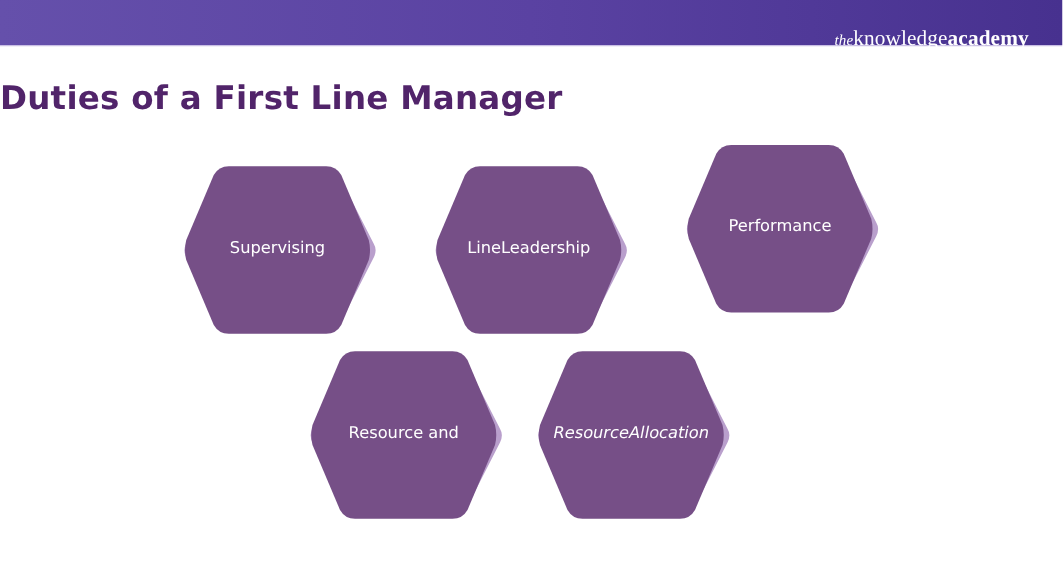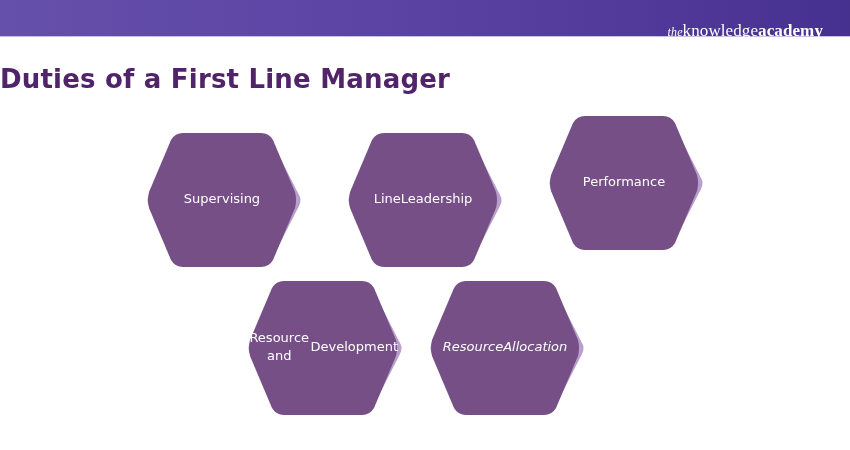--- a/index.html
+++ b/index.html
@@ -84,21 +84,20 @@
   </div>
 </div>
 
 <div class="hex" style="left:248px; top:281px;">
   <svg width="155" height="139" viewBox="0 0 155 139">
     <path d="M40 4 L114 4 Q122 4 126 11 L152 62 Q155 67 152 73 L126 124 Q122 131 114 131 L40 131 Q32 131 28 124 L2 73 Q-1 67 2 62 L28 11 Q32 4 40 4 Z" fill="#b99fcc"></path>
     <path d="M36 0 L114 0 Q122 0 126 7 L148 59 Q150 67 148 75 L126 127 Q122 134 114 134 L36 134 Q28 134 24 127 L2 75 Q0 67 2 59 L24 7 Q28 0 36 0 Z" fill="#764f87"></path>
   </svg>
   <div class="label">
     <span>Resource and</span>
-    <span>Development</span>
   </div>
 </div>
 
 <div class="hex" style="left:430px; top:281px;font-style:italic;">
   <svg width="155" height="139" viewBox="0 0 155 139">
     <path d="M40 4 L114 4 Q122 4 126 11 L152 62 Q155 67 152 73 L126 124 Q122 131 114 131 L40 131 Q32 131 28 124 L2 73 Q-1 67 2 62 L28 11 Q32 4 40 4 Z" fill="#b99fcc"></path>
     <path d="M36 0 L114 0 Q122 0 126 7 L148 59 Q150 67 148 75 L126 127 Q122 134 114 134 L36 134 Q28 134 24 127 L2 75 Q0 67 2 59 L24 7 Q28 0 36 0 Z" fill="#764f87"></path>
   </svg>
   <div class="label">
     <span>Resource</span>

